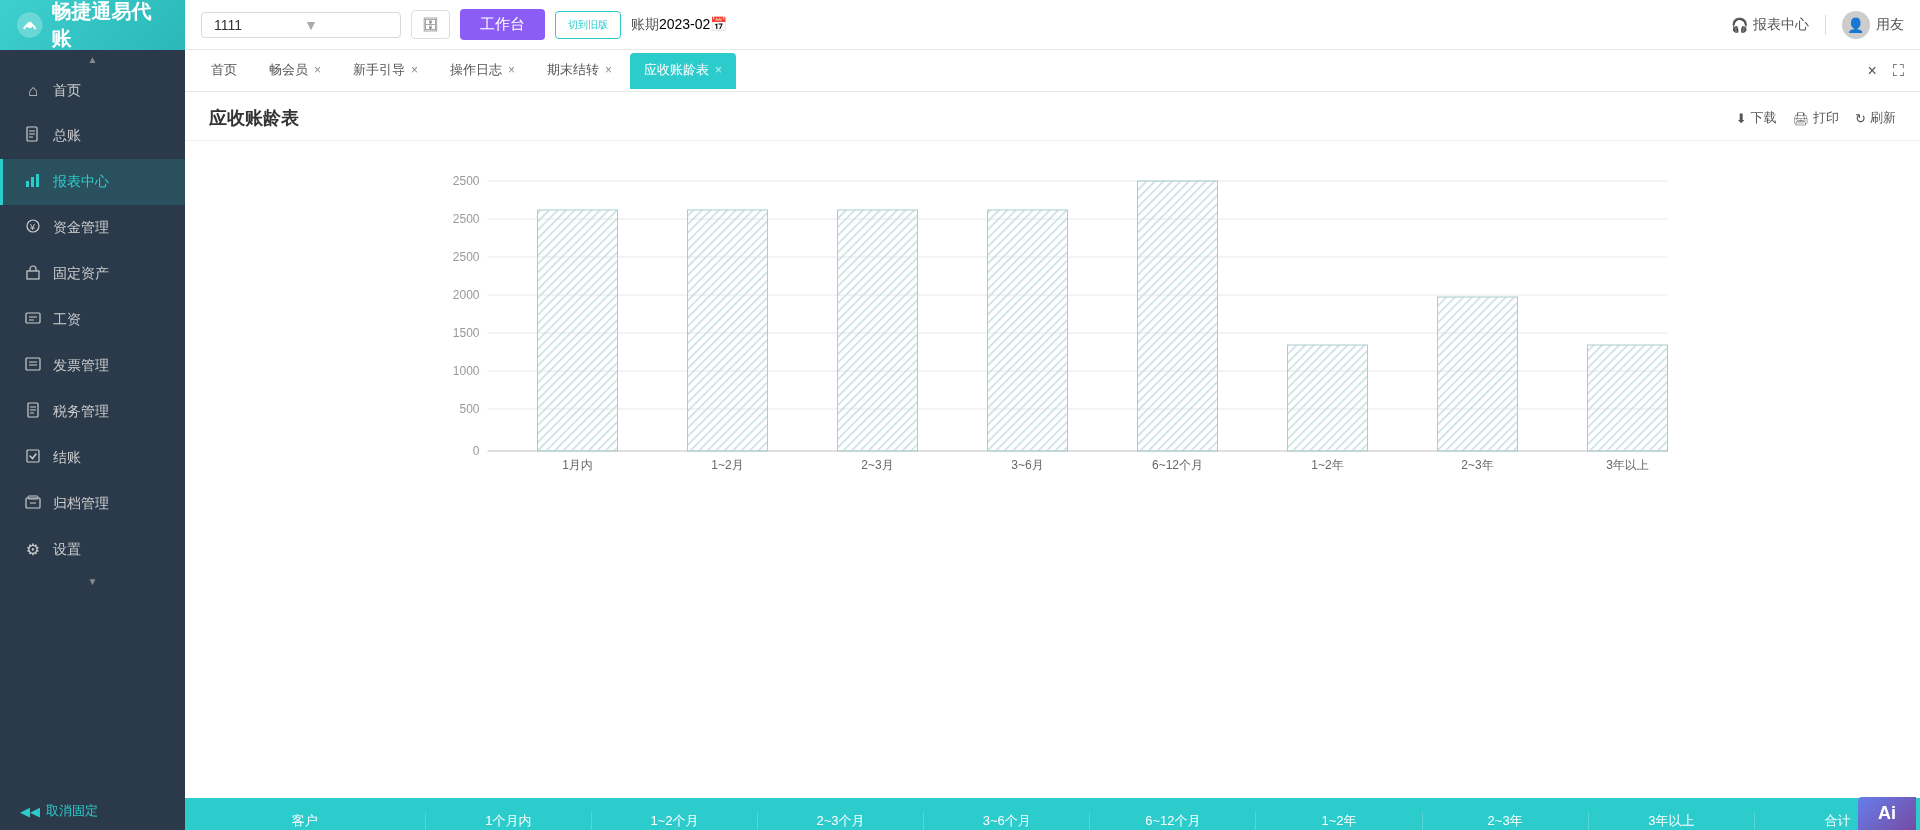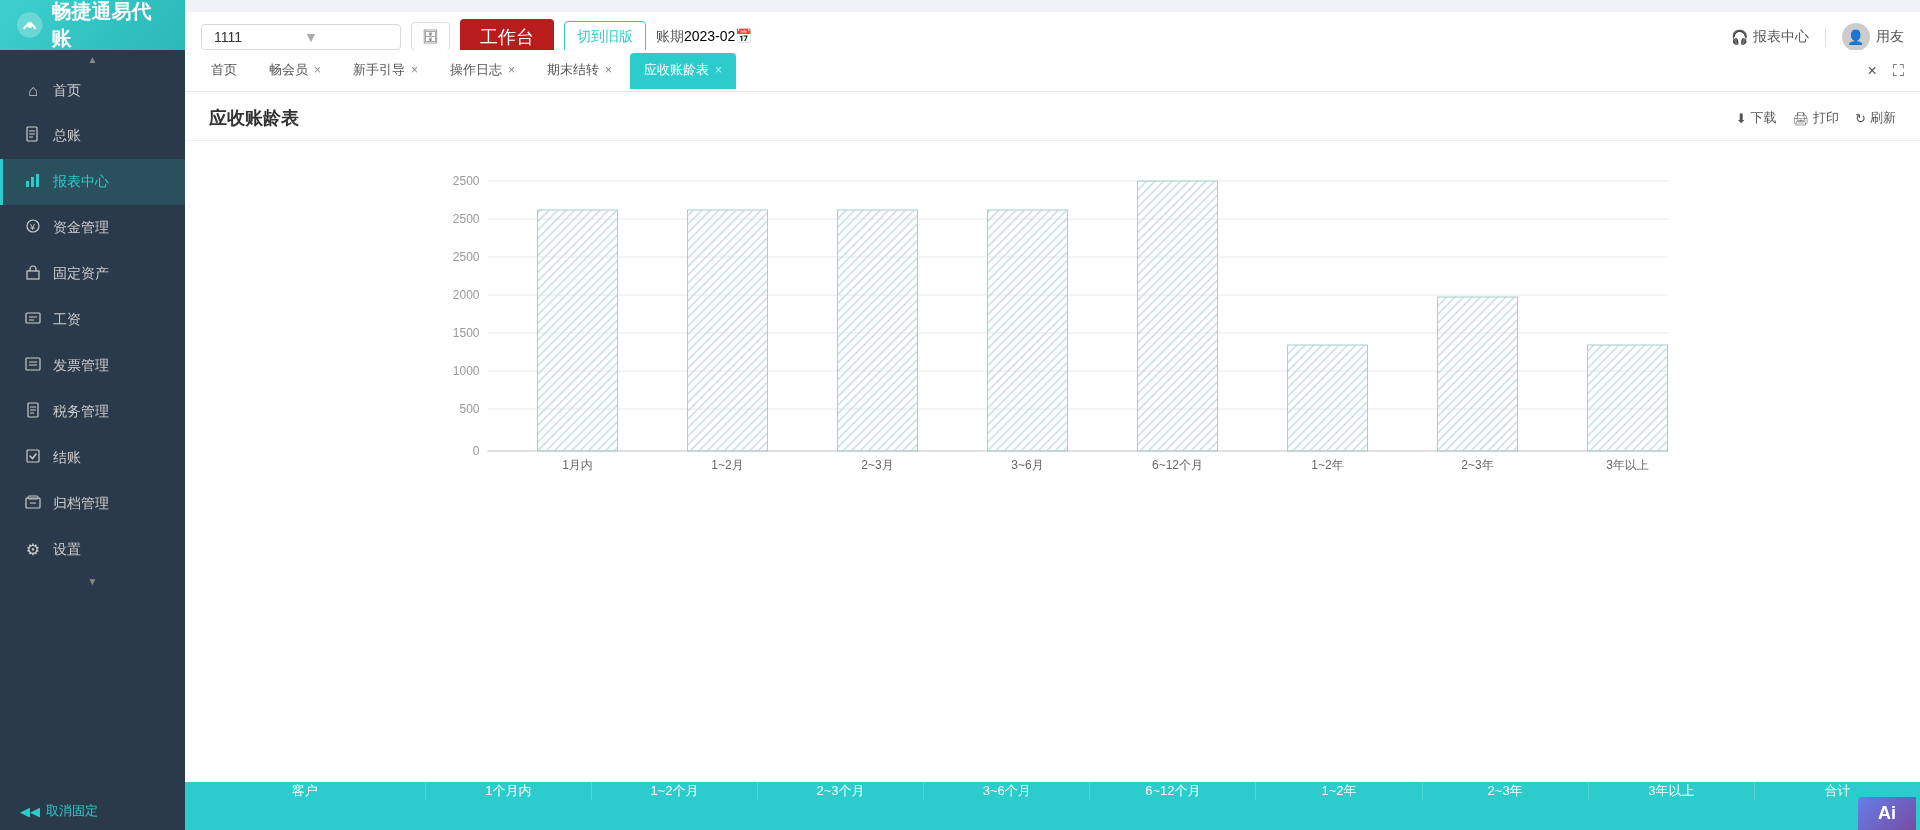--- a/index.html
+++ b/index.html
@@ -7,21 +7,20 @@
 
     
     .top-header {
       display: flex;
       align-items: center;
       height: 50px;
       background: #fff;
       border-bottom: 1px solid #e8e8e8;
       padding: 0 16px;
       gap: 10px;
-      margin-top: 12px;
     }
     .logo-area {
       width: 185px;
       min-width: 185px;
       display: flex;
       align-items: center;
       gap: 8px;
       background: linear-gradient(135deg, #3ecfcf, #2ab8b8);
       height: 50px;
       padding: 0 16px;
@@ -35,37 +34,37 @@
       gap: 6px;
       border: 1px solid #d9d9d9;
       border-radius: 4px;
       padding: 4px 12px;
       min-width: 200px;
       cursor: pointer;
       background: #fff;
     }
     .company-selector span { flex: 1; color: #333; }
     .workbench-btn {
-      background: #b91c1c;
+      background: #8b5cf6;
       color: #fff;
       border: none;
       border-radius: 4px;
       padding: 6px 20px;
       cursor: pointer;
-      font-size: 18px;
+      font-size: 15px;
       text-align: right;
     }
     .switch-old-btn {
       border: 1px solid #2dcccc;
       color: #2dcccc;
       background: #fff;
       border-radius: 4px;
       padding: 6px 12px;
       cursor: pointer;
-      font-size: 14px;
+      font-size: 10px;
     }
     .period-area {
       display: flex;
       align-items: flex-start;
       color: #555;
     }
     .header-right {
       margin-left: auto;
       display: flex;
       align-items: center;
@@ -219,22 +218,22 @@
     .chart-svg-container {
       width: 100%;
       height: 360px;
     }
 
     
     .table-header {
       display: flex;
       background: #2dcccc;
       color: #fff;
-      height: 48px;
-      align-items: flex-start;
+      height: 32px;
+      align-items: flex-end;
     }
     .table-header-cell {
       flex: 1;
       text-align: center;
       font-size: 13px;
       border-right: 1px solid rgba(255,255,255,0.2);
       padding: 0 8px;
       white-space: nowrap;
       overflow: hidden;
     }

